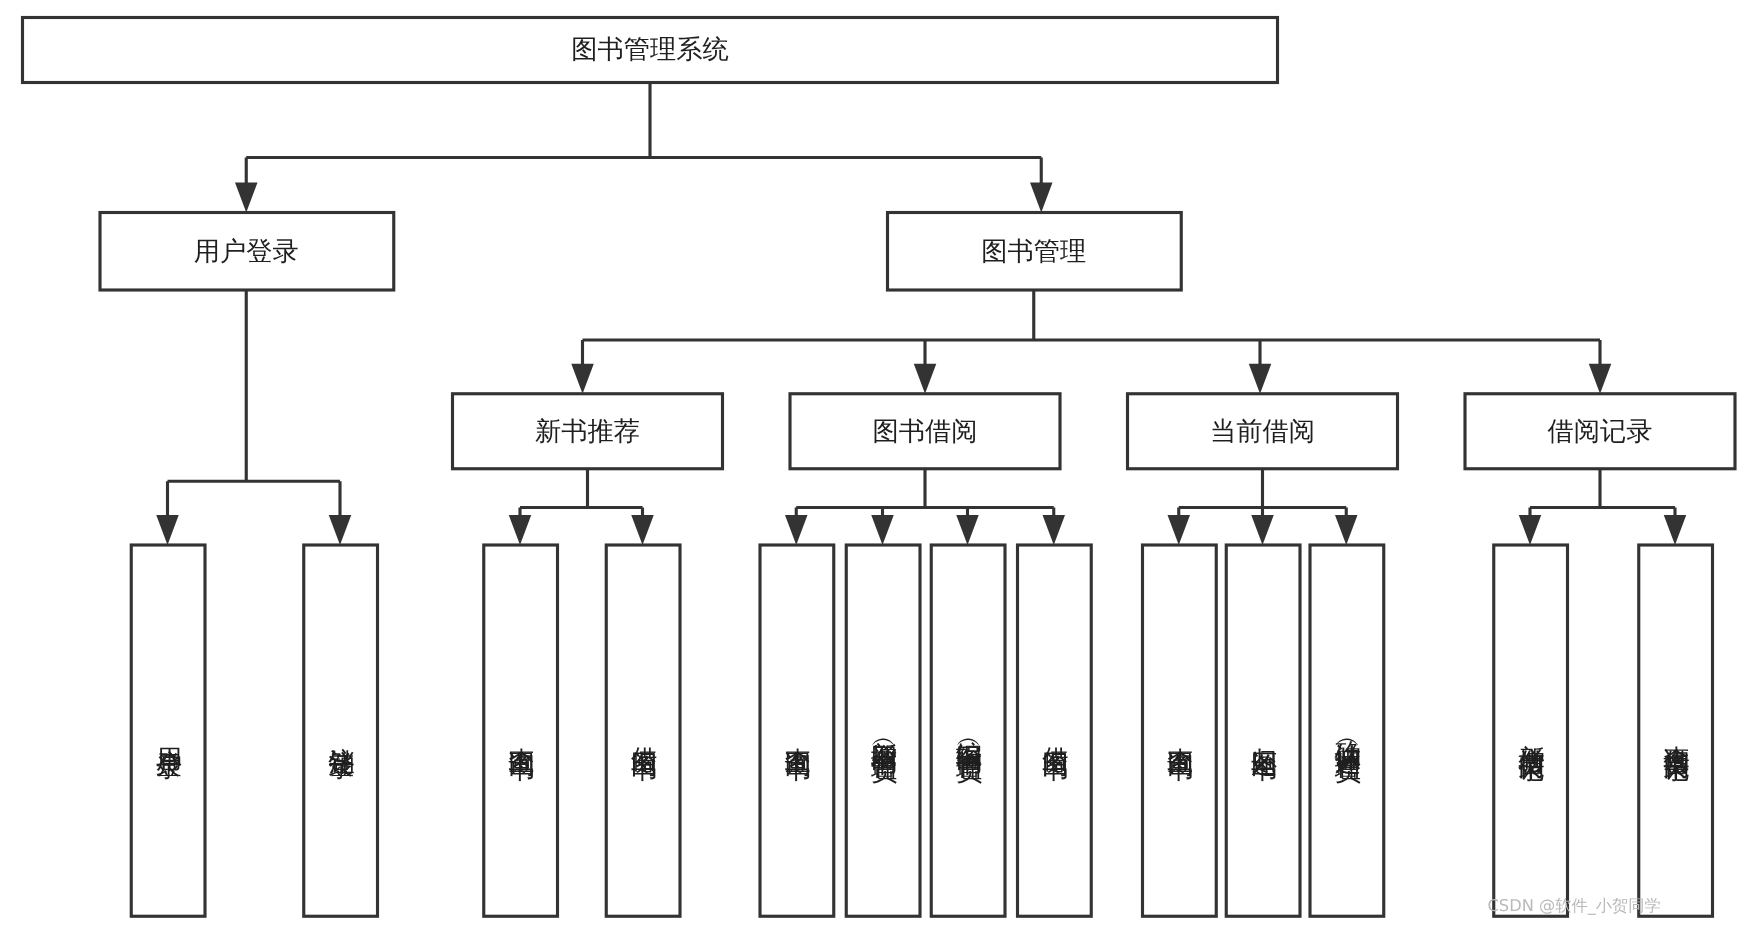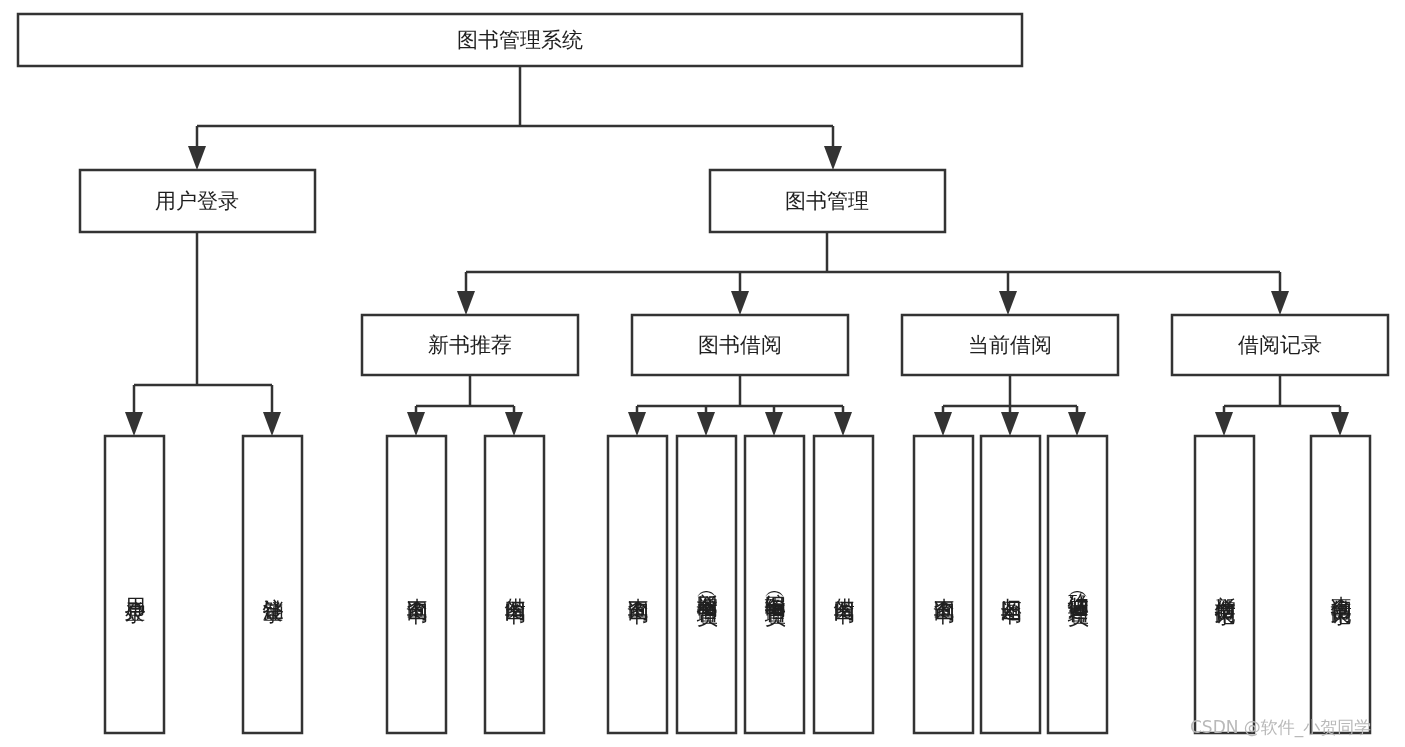--- a/index.html
+++ b/index.html
@@ -54,21 +54,21 @@
     letter-spacing: 2px;
     display: flex;
     align-items: center;
     justify-content: center;
     white-space: nowrap;
     pointer-events: none;
   }
   .watermark {
     position: absolute;
     font-family: "DejaVu Sans", "Liberation Sans", sans-serif;
-    font-size: 17px;
+    font-size: 13px;
     color: #b9b9b9;
     white-space: nowrap;
     left: 1190px;
     top: 716px;
   }
 </style>
 </head>
 <body>
 
 <svg id="diagram" viewBox="0 0 1405 747">

